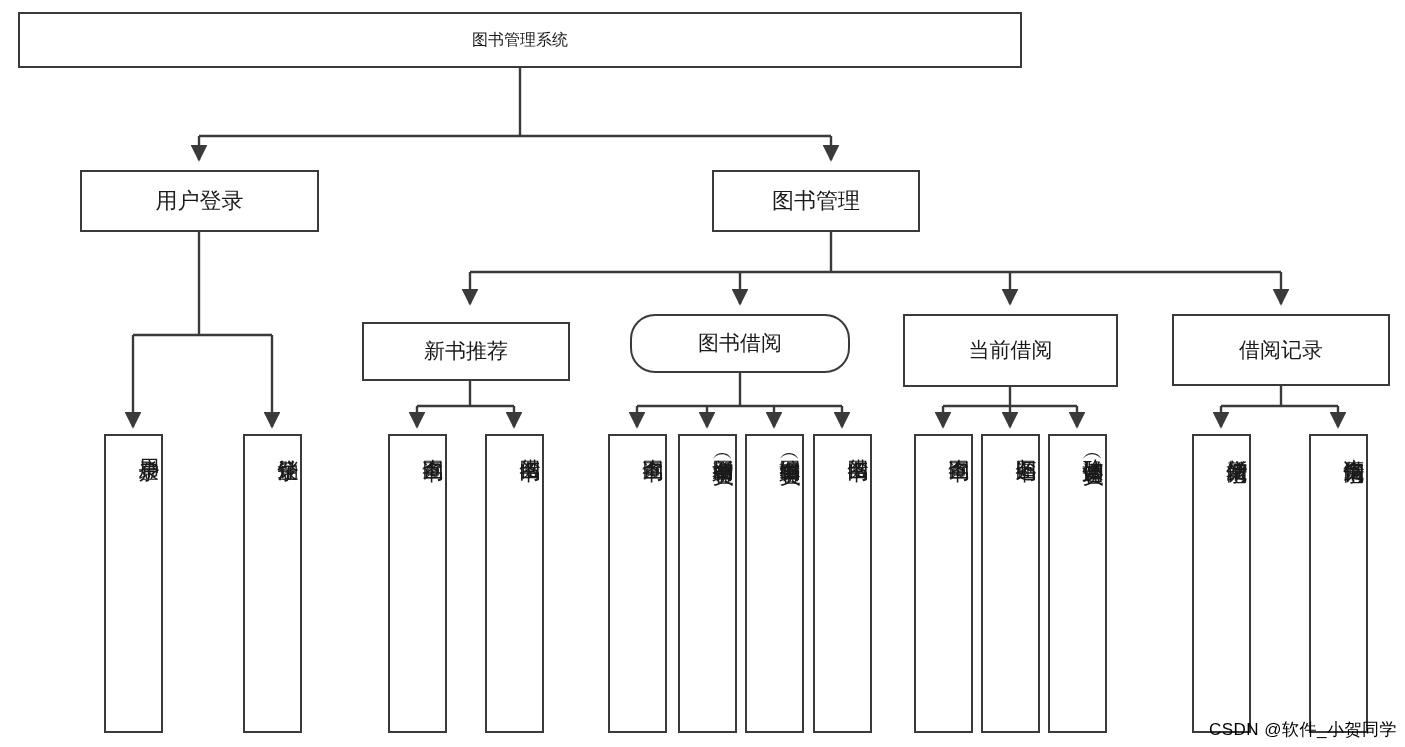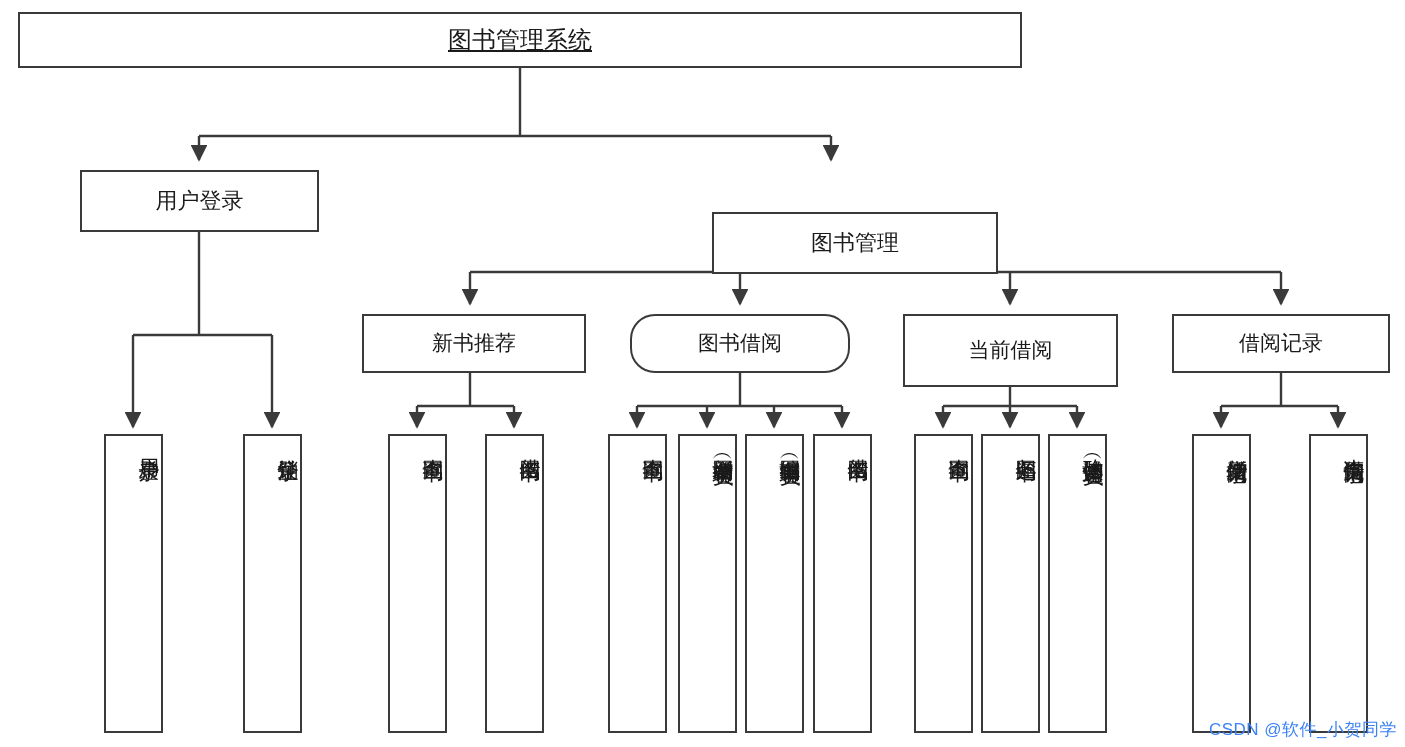--- a/index.html
+++ b/index.html
@@ -23,22 +23,21 @@
     border: 2px solid #3a3a3a;
     background: #ffffff;
     display: flex;
     align-items: center;
     justify-content: center;
     color: #1a1a1a;
     line-height: 1.18;
     text-align: center;
   }
   .node.root {
-    font-size: 24px;
-    text-decoration: underline;
+    font-size: 16px;
   }
   .node.lvl2 {
     font-size: 22px;
   }
   .node.lvl3 {
     font-size: 21px;
   }
   .node.leaf {
     font-size: 21px;
     writing-mode: vertical-rl;
@@ -57,21 +56,21 @@
     top: 0;
     width: 1405px;
     height: 747px;
     pointer-events: none;
   }
   .watermark {
     position: absolute;
     right: 8px;
     bottom: 6px;
     font-size: 17px;
-    color: #3b82f6;
+    color: #000000;
     white-space: nowrap;
     letter-spacing: 0.5px;
   }
 </style>
 </head>
 <body>
 
 <div id="canvas">
 
   <svg class="links" viewBox="0 0 1405 747">
@@ -124,34 +123,34 @@
     </g>
   </svg>
 
   <div class="node root" style="left:18px; top:12px; width:1004px; height:56px;">
     <span>图书管理系统</span>
   </div>
 
   <div class="node lvl2" style="left:80px; top:170px; width:239px; height:62px;">
     <span>用户登录</span>
   </div>
-  <div class="node lvl2" style="left:712px; top:170px; width:286px; height:62px;margin-top:42px;">
+  <div class="node lvl2" style="left:712px; top:170px; width:208px; height:62px;">
     <span>图书管理</span>
   </div>
 
-  <div class="node lvl3" style="left:362px; top:314px; width:224px; height:59px;">
+  <div class="node lvl3" style="left:362px; top:322px; width:208px; height:59px;">
     <span>新书推荐</span>
   </div>
   <div class="node lvl3" style="left:630px; top:314px; width:220px; height:59px;border-radius:25px;">
     <span>图书借阅</span>
   </div>
   <div class="node lvl3" style="left:903px; top:314px; width:215px; height:73px;">
     <span>当前借阅</span>
   </div>
-  <div class="node lvl3" style="left:1172px; top:314px; width:218px; height:59px;">
+  <div class="node lvl3" style="left:1172px; top:314px; width:218px; height:72px;">
     <span>借阅记录</span>
   </div>
 
   <div class="node leaf" style="left:104px; top:434px; width:59px; height:299px;">
     <span class="leaf-text">用户登录</span>
   </div>
   <div class="node leaf" style="left:243px; top:434px; width:59px; height:299px;">
     <span class="leaf-text">注销登录</span>
   </div>
 

